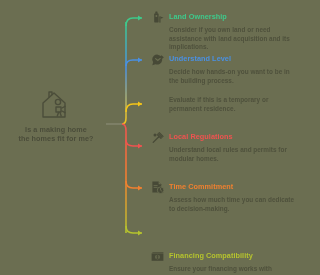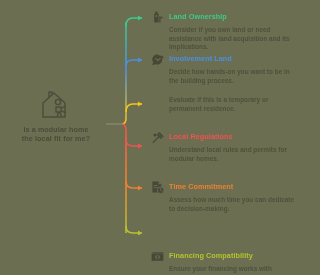--- a/index.html
+++ b/index.html
@@ -120,22 +120,22 @@
     <svg class="root-icon" viewBox="0 0 38 34">
       <g fill="none" stroke="#4b4d3a" stroke-width="1.4" stroke-linejoin="round" stroke-linecap="round">
         <path d="M6,15 L17,5 L28,15 L28,29 L6,29 Z"></path>
         <path d="M12,9 L12,4 L15,4 L15,6.6"></path>
         <circle cx="21" cy="14" r="2.6"></circle>
         <path d="M19,19 h5 v5 h-5 z"></path>
         <path d="M25,20 l3,-1.6 M25,23 l3,1.6 M21.5,24.5 l-1.2,3.4 M23,24.5 l1.2,3.4"></path>
       </g>
     </svg>
     <div class="root-label">
-      <span>Is a modular home</span>
-      <span class="l2">the local fit for me?</span>
+      <span>Is a making home</span>
+      <span class="l2">the homes fit for me?</span>
     </div>
   </div>
 
   <div class="item" style="top:10px;">
     <div class="item-head">
       <svg class="item-icon" viewBox="0 0 15 15">
         <g fill="#474936">
           <rect x="4.2" y="3.2" width="4.4" height="9.4" rx="1.2"></rect>
           <rect x="5.3" y="1.4" width="2.2" height="2" rx="0.5"></rect>
           <circle cx="6.4" cy="6" r="1" fill="#6b6e51"></circle>
@@ -150,21 +150,21 @@
 
   <div class="item" style="top:52px;">
     <div class="item-head">
       <svg class="item-icon" viewBox="0 0 15 15">
         <g fill="#474936">
           <path d="M2.2,7.6 a5,5 0 1,1 3.3,4.7 l-3.2,.9 l.9,-3.1 a5,5 0 0,1 -1,-2.5 z"></path>
           <path d="M5.6,6.6 l2.2,1.9 l2.4,-2.2" fill="none" stroke="#6b6e51" stroke-width="1.1" stroke-linecap="round"></path>
           <path d="M11.4,3.2 l2.4,2.1 l-1.3,1.5 l-2.4,-2.1 z"></path>
         </g>
       </svg>
-      <div class="item-title" style="color:#4a90e2">Involvement Land</div>
+      <div class="item-title" style="color:#4a90e2">Understand Level</div>
     </div>
     <div class="item-desc">Decide how hands-on you want to be in the building process.</div>
   </div>
 
   <div class="item" style="top:96px;">
     <div class="item-desc">Evaluate if this is a temporary or permanent residence.</div>
   </div>
 
   <div class="item" style="top:130px;">
     <div class="item-head">

